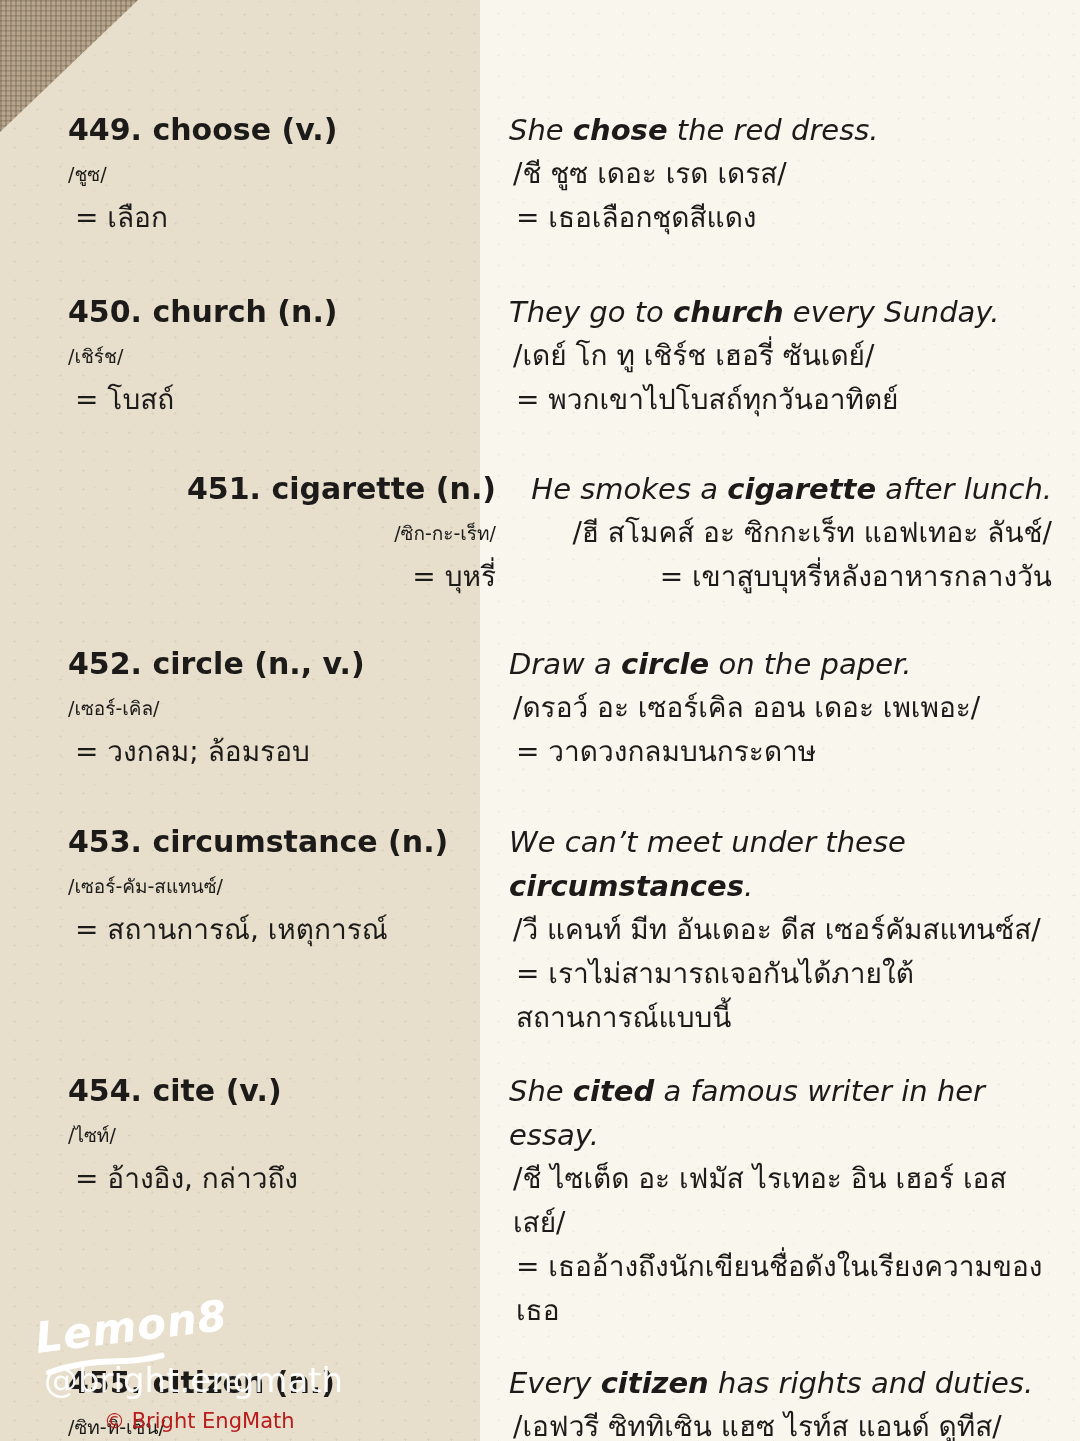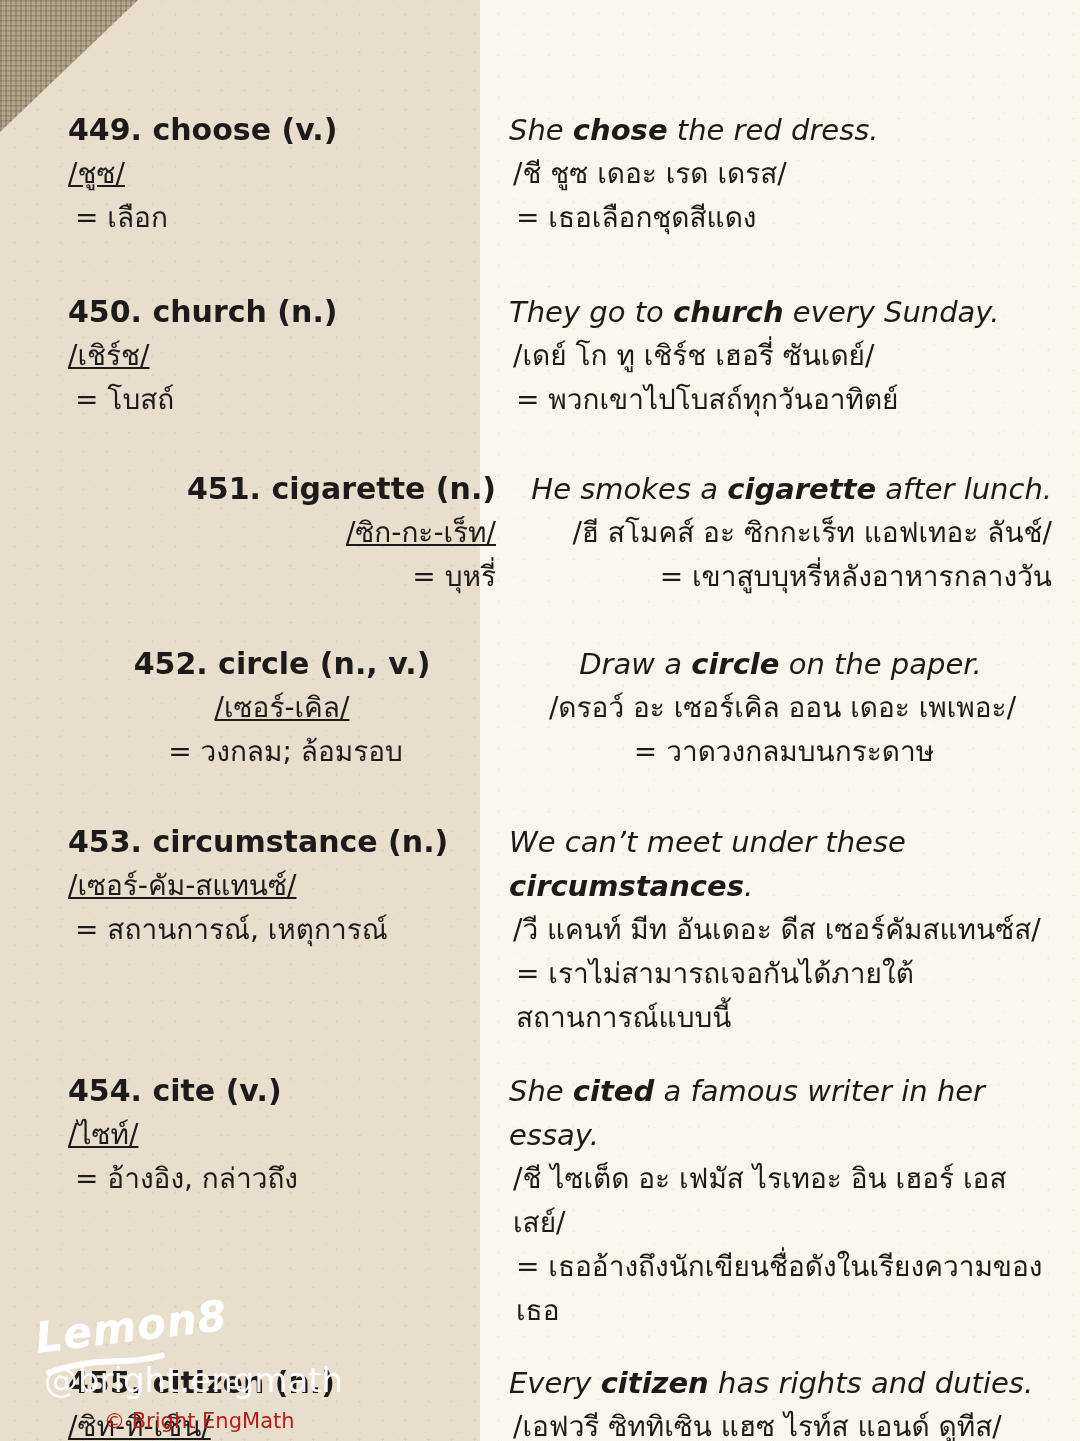--- a/index.html
+++ b/index.html
@@ -42,30 +42,30 @@
   .content {
     position: absolute; inset: 0;
     box-sizing: border-box;
     padding-top: 108px;
     display: flex; flex-direction: column;
   }
   .entry { display: flex; }
   .entry .left  { width: 496px; box-sizing: border-box; padding-left: 68px; }
   .entry .right { flex: 1; box-sizing: border-box; padding-left: 13px; padding-right: 28px; }
   .headword { font-weight: 700; font-size: 30px; line-height: 44px; }
-  .pron     { font-size: 28px; line-height: 44px; text-decoration: underline; }
+  .pron     { font-size: 19px; line-height: 44px; }
   .meaning  { font-size: 28px; line-height: 44px; padding-left: 7px; }
   .sentence { font-style: italic; font-size: 29px; line-height: 44px; }
   .sentence .kw { font-weight: 700; }
   .s-pron  { font-size: 28px; line-height: 44px; padding-left: 4px; }
   .s-trans { font-size: 28px; line-height: 44px; padding-left: 7px; }
   .e0 { margin-bottom: 50px; }
   .e1 { margin-bottom: 45px; }
   .e2 { margin-bottom: 43px; text-align: right; }
-  .e3 { margin-bottom: 46px; text-align: center; }
+  .e3 { margin-bottom: 46px; }
   .e4 { margin-bottom: 29px; }
   .e5 { margin-bottom: 28px; }
   .e6 { margin-bottom: 0; }
   
   .logo-wrap {
     position: absolute; left: 36px; top: 1302px;
     transform: rotate(-7deg);
     color: #ffffff;
   }
   .logo-text {

